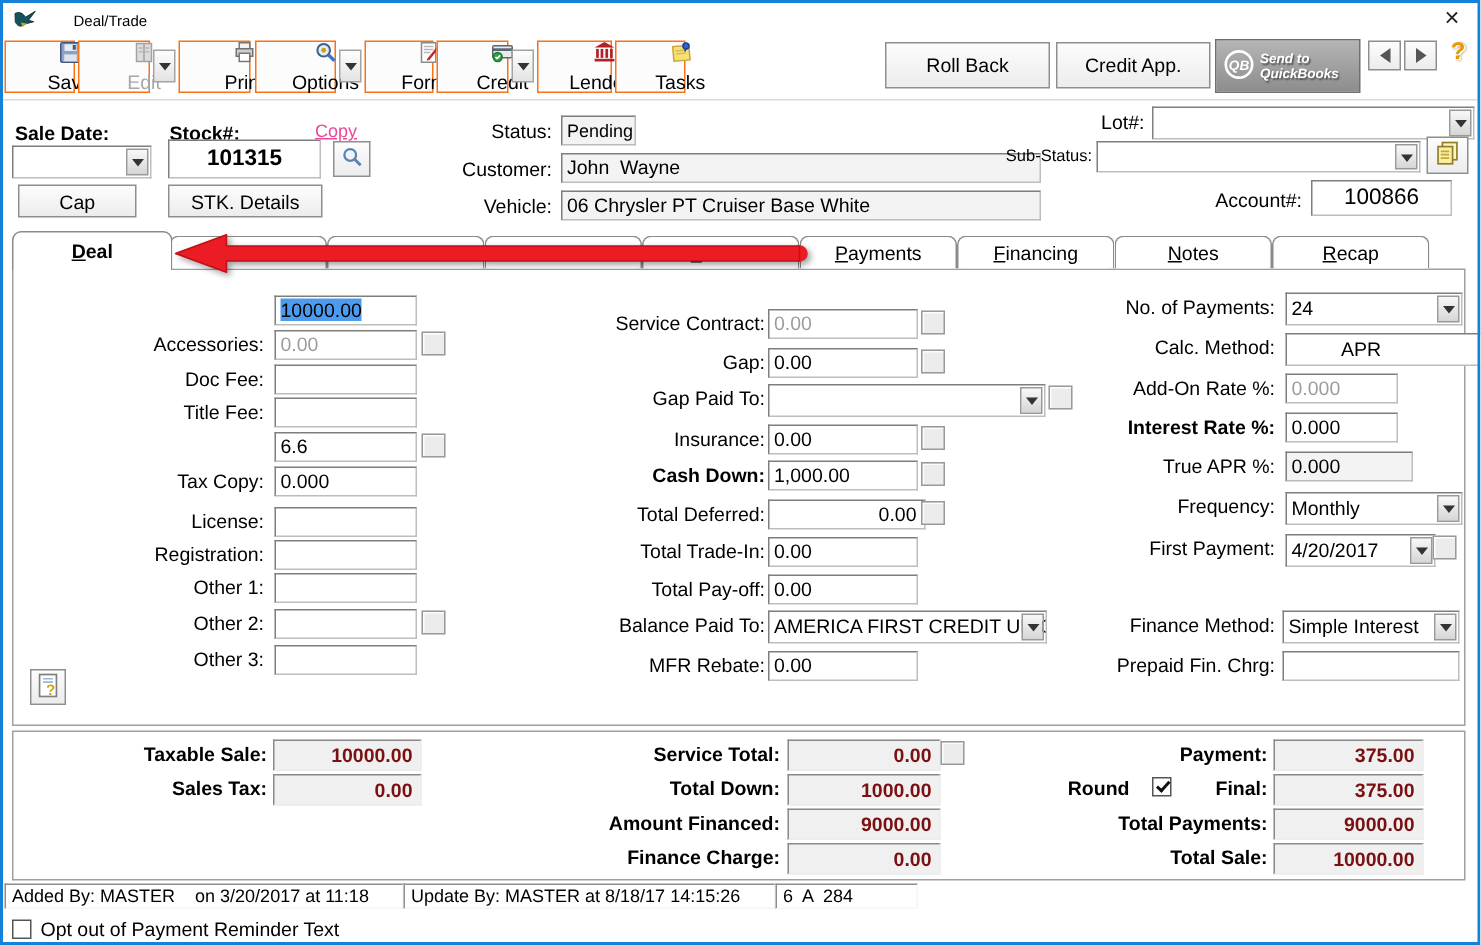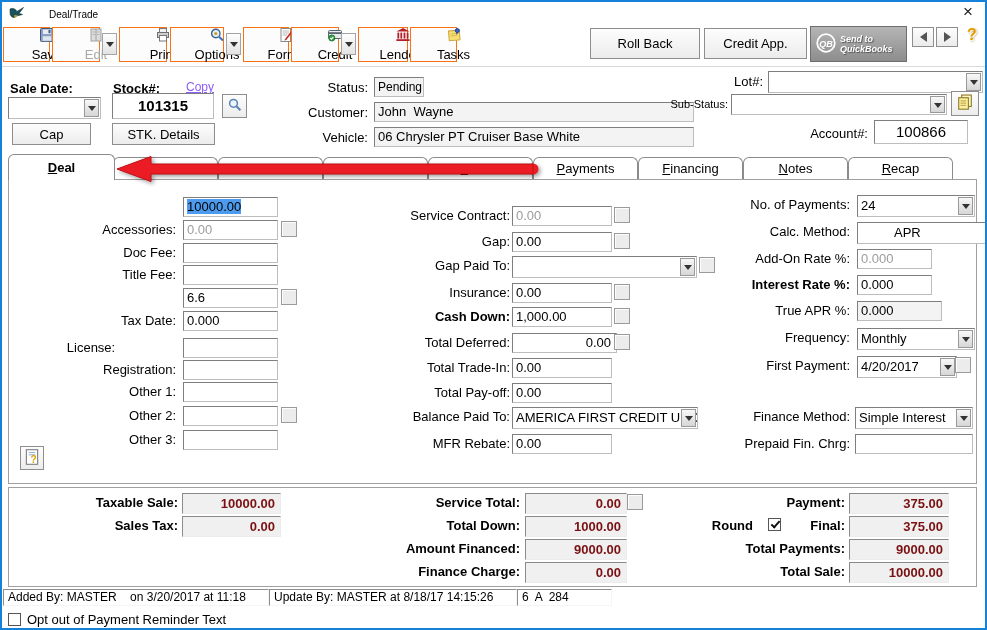--- a/index.html
+++ b/index.html
@@ -52,21 +52,21 @@
           border:1px solid;border-color:#8a8a8a #ececec #ececec #8a8a8a;
           color:#7a1012;font-weight:bold;font-size:13px;text-align:right;padding-right:5px;overflow:hidden;}
   .checkbox{position:absolute;width:13px;height:13px;background:#fff;border:1px solid #555;box-sizing:border-box;}
   .checkbox.checked::after{content:"";position:absolute;left:2px;top:2px;width:7px;height:3px;
           border-left:2px solid #111;border-bottom:2px solid #111;transform:rotate(-48deg);}
   .sbar-sec{position:absolute;top:589px;height:17px;line-height:15px;font-size:12px;padding-left:4px;
           border:1px solid;border-color:#8e8e8e #f5f5f5 #f5f5f5 #8e8e8e;white-space:pre;overflow:hidden;box-sizing:border-box;}
   .layer{position:absolute;inset:0;z-index:3;}
   .redarrow{position:absolute;left:105px;top:152px;z-index:6;pointer-events:none;
             filter:drop-shadow(2px 2px 2px rgba(0,0,0,.38));}
-  .link{color:#8b5cf6;text-decoration:underline;font-size:12px;}
+  .link{color:#ec4899;text-decoration:underline;font-size:12px;margin-left:24px;}
   .arrL{width:0;height:0;border:5px solid transparent;border-right:7px solid #555;border-left:none;}
   .arrR{width:0;height:0;border:5px solid transparent;border-left:7px solid #555;border-right:none;}
   u{text-decoration:underline;}
 </style>
 </head>
 <body>
 
 <div class="stage">
 
   <div class="titlebar">
@@ -257,23 +257,23 @@
       <div class="fld" style="left: 183px; top: 197px; width: 90px;"><span class="sel">10000.00</span></div>
       <div class="lbl" style="left: 6px; top: 222px; width: 170px;">Accessories:</div>
       <div class="fld dis" style="left: 183px; top: 220px; width: 90px;">0.00</div>
       <div class="sbtn" style="left: 281px; top: 221px;"></div>
       <div class="lbl" style="left: 6px; top: 245px; width: 170px;">Doc Fee:</div>
       <div class="fld" style="left: 183px; top: 243px; width: 90px;"></div>
       <div class="lbl" style="left: 6px; top: 267px; width: 170px;">Title Fee:</div>
       <div class="fld" style="left: 183px; top: 265px; width: 90px;"></div>
       <div class="fld" style="left: 183px; top: 288px; width: 90px;">6.6</div>
       <div class="sbtn" style="left: 281px; top: 289px;"></div>
-      <div class="lbl" style="left: 6px; top: 313px; width: 170px;">Tax Date:</div>
+      <div class="lbl" style="left: 6px; top: 313px; width: 170px;">Tax Copy:</div>
       <div class="fld" style="left: 183px; top: 311px; width: 90px;">0.000</div>
-      <div class="lbl" style="left: 6px; top: 340px; width: 170px; text-align: center;">License:</div>
+      <div class="lbl" style="left: 6px; top: 340px; width: 170px;">License:</div>
       <div class="fld" style="left: 183px; top: 338px; width: 90px;"></div>
       <div class="lbl" style="left: 6px; top: 362px; width: 170px;">Registration:</div>
       <div class="fld" style="left: 183px; top: 360px; width: 90px;"></div>
       <div class="lbl" style="left: 6px; top: 384px; width: 170px;">Other 1:</div>
       <div class="fld" style="left: 183px; top: 382px; width: 90px;"></div>
       <div class="lbl" style="left: 6px; top: 408px; width: 170px;">Other 2:</div>
       <div class="fld" style="left: 183px; top: 406px; width: 90px;"></div>
       <div class="sbtn" style="left: 281px; top: 407px;"></div>
       <div class="lbl" style="left: 6px; top: 432px; width: 170px;">Other 3:</div>
       <div class="fld" style="left: 183px; top: 430px; width: 90px;"></div>

